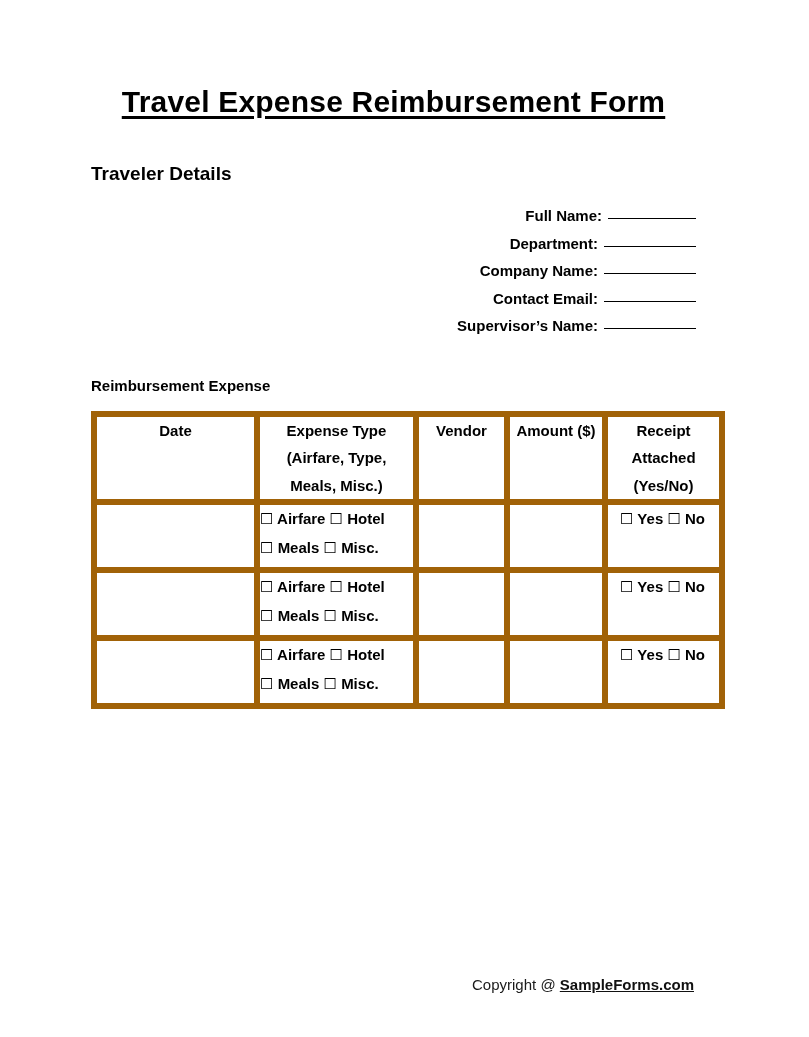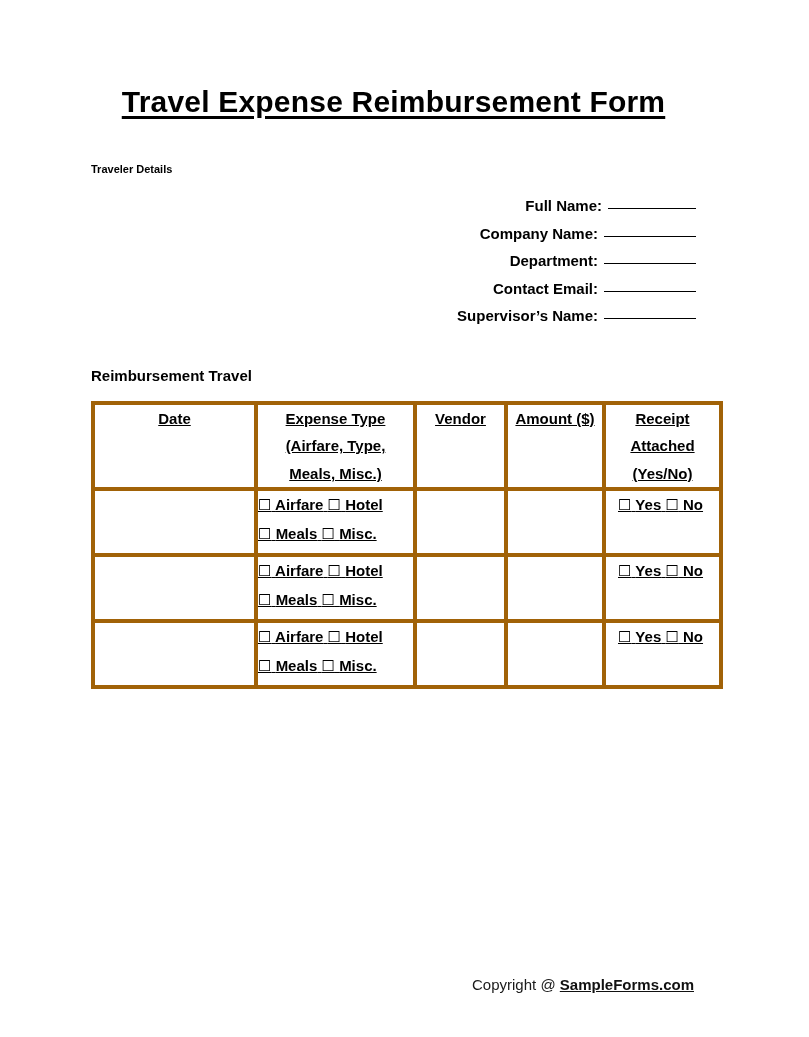--- a/index.html
+++ b/index.html
@@ -29,21 +29,21 @@
     font-size: 30px;
     font-weight: bold;
     letter-spacing: 0.2px;
     line-height: 1.2;
   }
   .doc-title span {
     text-decoration: underline;
     text-underline-offset: 4px;
   }
   .section-heading {
-    font-size: 11px;
+    font-size: 19px;
     font-weight: bold;
     margin-top: 43px;
     margin-bottom: 0;
   }
   .field-list {
     margin-top: 17px;
   }
   .field-row {
     font-size: 15px;
     font-weight: bold;
@@ -69,24 +69,23 @@
     margin-top: 37px;
   }
 
   table.expense-table {
     margin-top: 17px;
     border-collapse: collapse;
     width: 626px;
     table-layout: fixed;
   }
   table.expense-table td {
-    border: 4px solid #a16207;
+    border: 6px solid #a16207;
     vertical-align: top;
     padding: 0;
-    text-decoration: underline;
   }
   .head-cell {
     text-align: center;
     font-size: 15px;
     font-weight: bold;
     line-height: 27.5px;
     padding: 18px 6px 20px 6px;
     vertical-align: top;
   }
   .body-cell {
@@ -132,34 +131,34 @@
 
   <h1 class="doc-title"><span>Travel Expense Reimbursement Form</span></h1>
 
   <div class="section-heading">Traveler Details</div>
 
   <div class="field-list">
     <div class="field-row">
       <span class="field-label">Full Name:</span><span class="field-blank blank-w1"></span>
     </div>
     <div class="field-row">
+      <span class="field-label">Department:</span><span class="field-blank blank-w2"></span>
+    </div>
+    <div class="field-row">
       <span class="field-label">Company Name:</span><span class="field-blank blank-w2"></span>
     </div>
     <div class="field-row">
-      <span class="field-label">Department:</span><span class="field-blank blank-w2"></span>
-    </div>
-    <div class="field-row">
       <span class="field-label">Contact Email:</span><span class="field-blank blank-w2"></span>
     </div>
     <div class="field-row">
       <span class="field-label">Supervisor’s Name:</span><span class="field-blank blank-w2"></span>
     </div>
   </div>
 
-  <div class="section-heading heading-reimb">Reimbursement Travel</div>
+  <div class="section-heading heading-reimb">Reimbursement Expense</div>
 
   <table class="expense-table">
     <colgroup>
       <col style="width:163px">
       <col style="width:159px">
       <col style="width:91px">
       <col style="width:98px">
       <col style="width:117px">
     </colgroup>
     <tbody>

